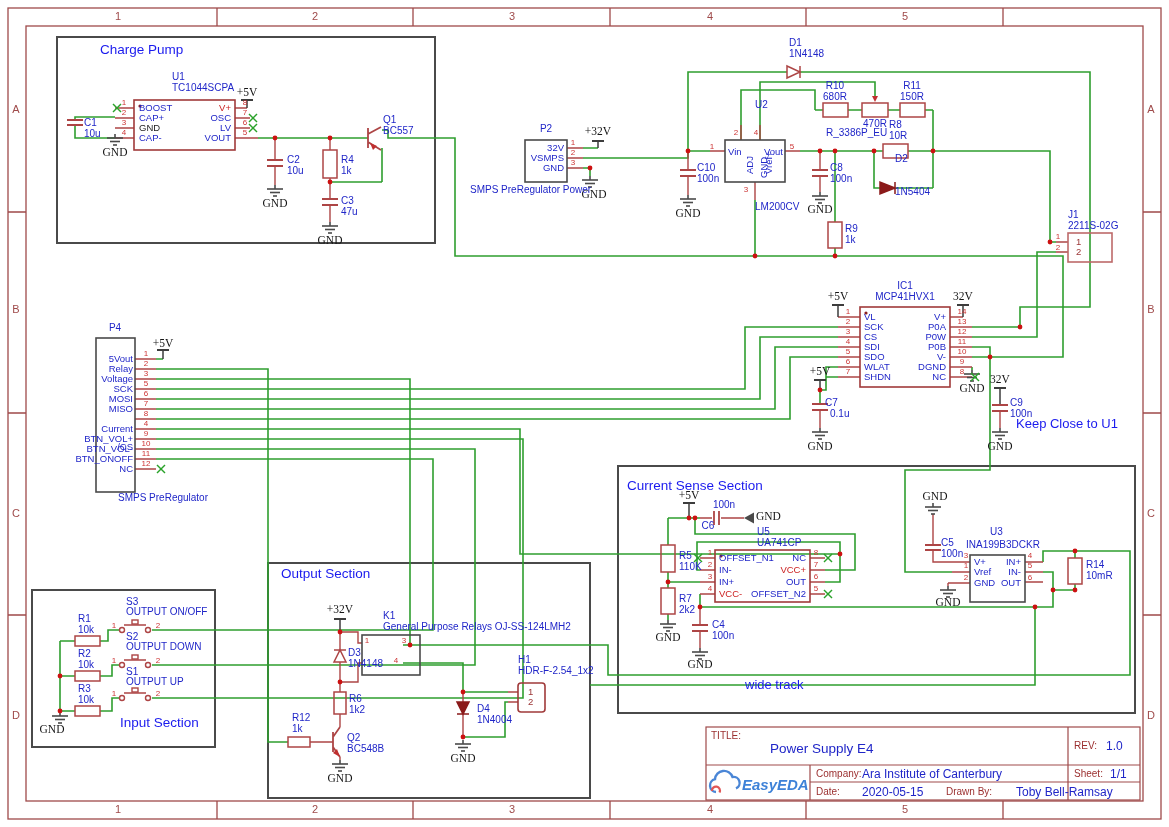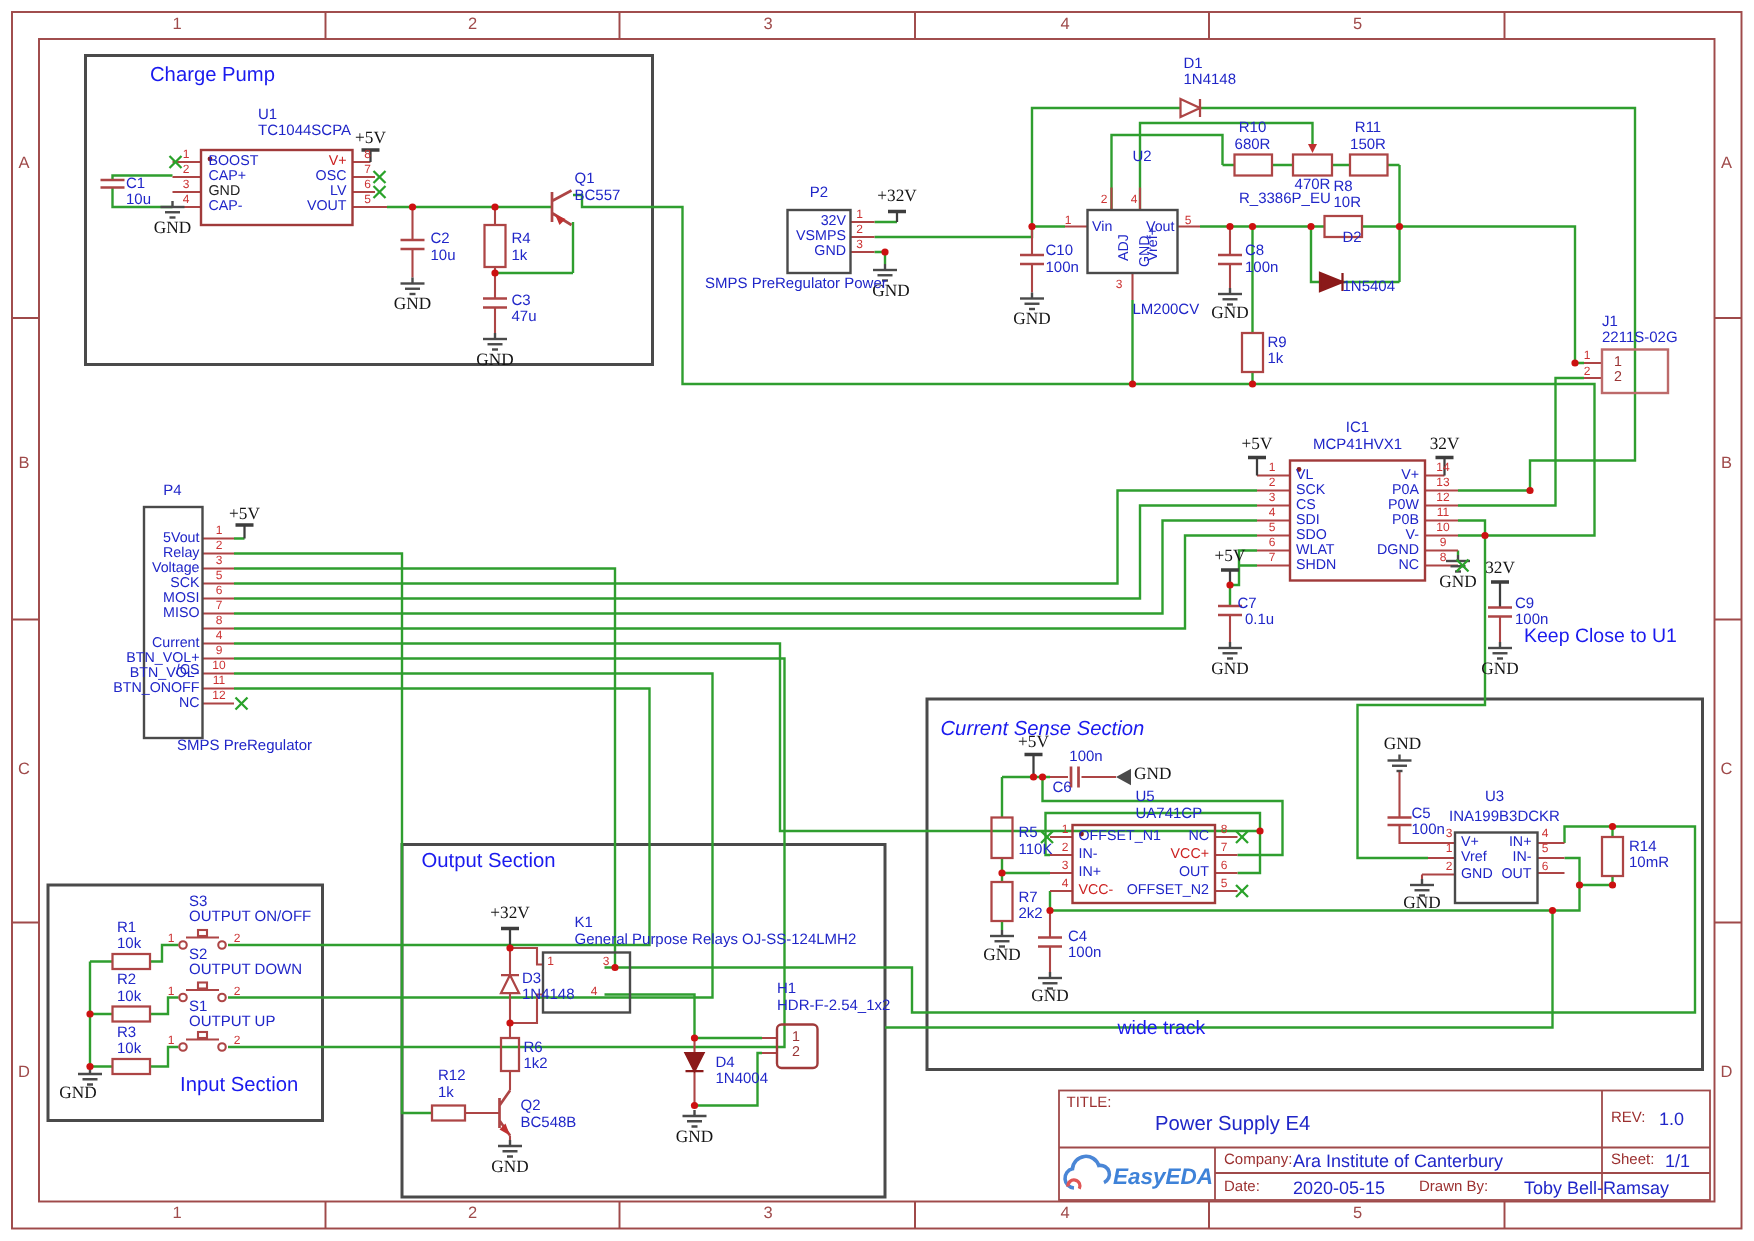--- a/index.html
+++ b/index.html
@@ -291,21 +291,21 @@
     <span class="lb bord" style="left: 16px; top: 304px; transform: translateX(-50%);">B</span>
     <span class="lb bord" style="left: 16px; top: 508px; transform: translateX(-50%);">C</span>
     <span class="lb bord" style="left: 16px; top: 710px; transform: translateX(-50%);">D</span>
     <span class="lb bord" style="left: 1151px; top: 104px; transform: translateX(-50%);">A</span>
     <span class="lb bord" style="left: 1151px; top: 304px; transform: translateX(-50%);">B</span>
     <span class="lb bord" style="left: 1151px; top: 508px; transform: translateX(-50%);">C</span>
     <span class="lb bord" style="left: 1151px; top: 710px; transform: translateX(-50%);">D</span>
     <span class="lb sec" style="left: 100px; top: 43px;">Charge Pump</span>
     <span class="lb sec" style="left: 281px; top: 567px;">Output Section</span>
     <span class="lb sec" style="left: 120px; top: 716px;">Input Section</span>
-    <span class="lb sec" style="left: 627px; top: 479px; font-style: italic;">Current Sense Section</span>
+    <span class="lb sec" style="left: 627px; top: 479px;">Current Sense Section</span>
     <span class="lb ref" style="left: 172px; top: 72px;">U1</span>
     <span class="lb ref" style="left: 172px; top: 83px;">TC1044SCPA</span>
     <span class="lb ref" style="left: 84px; top: 118px;">C1</span>
     <span class="lb ref" style="left: 84px; top: 129px;">10u</span>
     <span class="lb ref" style="left: 287px; top: 155px;">C2</span>
     <span class="lb ref" style="left: 287px; top: 166px;">10u</span>
     <span class="lb ref" style="left: 341px; top: 155px;">R4</span>
     <span class="lb ref" style="left: 341px; top: 166px;">1k</span>
     <span class="lb ref" style="left: 341px; top: 196px;">C3</span>
     <span class="lb ref" style="left: 341px; top: 207px;">47u</span>

